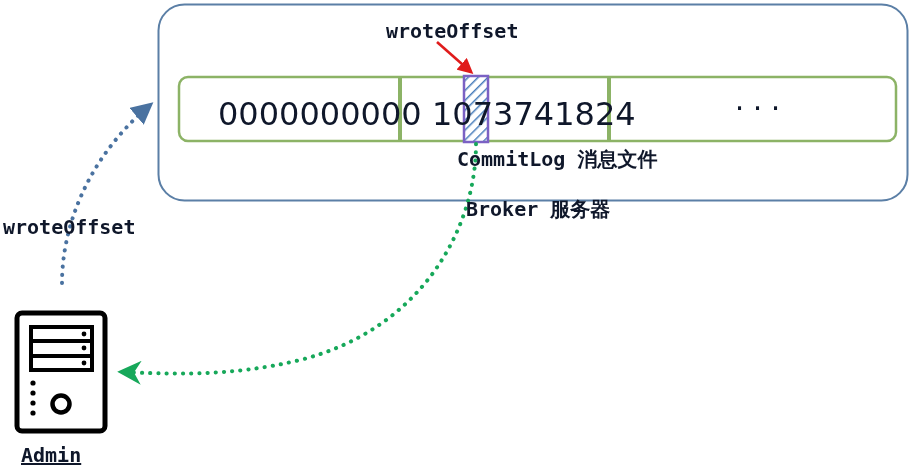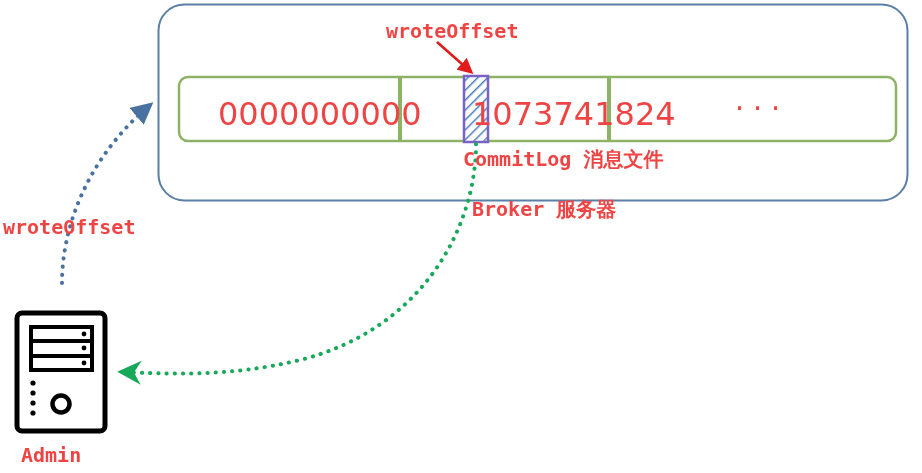--- a/index.html
+++ b/index.html
@@ -24,36 +24,35 @@
   svg#canvas {
     position: absolute;
     left: 0;
     top: 0;
     width: 922px;
     height: 473px;
   }
   .txt {
     position: absolute;
     white-space: nowrap;
-    color: #ef4444;
+    color: #0f172a;
     font-family: "DejaVu Sans Mono", "Liberation Mono", monospace;
     letter-spacing: 0px;
   }
   .cell-value {
     font-size: 32px;
     font-family: "DejaVu Sans", "Liberation Sans", sans-serif;
   }
   .label-mono {
     font-size: 20px;
     font-weight: bold;
   }
   .label-cjk {
     font-size: 20px;
     font-weight: bold;
-    margin-left: 6px;
   }
   .dots-cell {
     font-size: 25px;
     letter-spacing: 3px;
   }
 </style>
 </head>
 <body>
 
 <div id="stage">
@@ -101,27 +100,27 @@
       <circle cx="33" cy="383" r="2.6" fill="#000000"></circle>
       <circle cx="33" cy="393" r="2.6" fill="#000000"></circle>
       <circle cx="33" cy="403" r="2.6" fill="#000000"></circle>
       <circle cx="33" cy="413" r="2.6" fill="#000000"></circle>
       <circle cx="61" cy="404" r="8.5" fill="#ffffff" stroke="#000000" stroke-width="4.5"></circle>
     </g>
   </svg>
 
   <div class="txt cell-value" style="left:218px; top:95px;">0000000000</div>
 
-  <div class="txt cell-value" style="left:432px; top:95px;margin-left:40px;">1073741824</div>
+  <div class="txt cell-value" style="left:432px; top:95px;">1073741824</div>
 
   <div class="txt dots-cell" style="left:732px; top:94px;">···</div>
 
   <div class="txt label-mono" style="left:386px; top:19px;">wroteOffset</div>
 
   <div class="txt label-cjk" style="left:457px; top:146px;">CommitLog 消息文件</div>
 
   <div class="txt label-cjk" style="left:466px; top:196px;">Broker 服务器</div>
 
   <div class="txt label-mono" style="left:3px; top:215px;">wroteOffset</div>
 
-  <div class="txt label-mono" style="left:21px; top:443px;">Admin</div>
+  <div class="txt label-mono" style="left:21px; top:443px;text-decoration:underline;">Admin</div>
 
 </div>
 
 </body></html>

